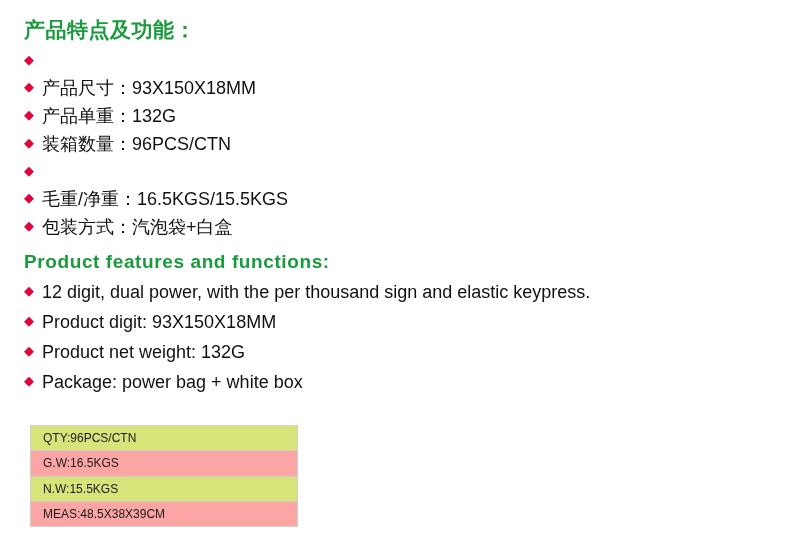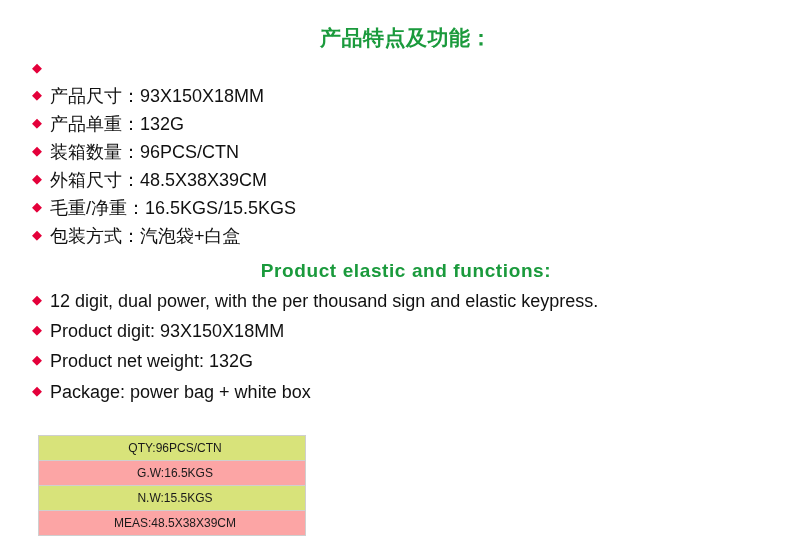--- a/index.html
+++ b/index.html
@@ -10,23 +10,22 @@
     width: 796px;
     height: 541px;
     background: #ffffff;
     font-family: "Liberation Sans", sans-serif;
     overflow: hidden;
   }
   .page {
     position: relative;
     width: 796px;
     height: 541px;
-    padding: 16px;
+    padding: 8px;
     box-sizing: border-box;
-    text-align: center;
   }
   .section {
     padding-left: 16px;
   }
   .heading {
     color: #1a9a3c;
     font-weight: bold;
     font-size: 21px;
     letter-spacing: 0.5px;
     margin: 0;
@@ -112,35 +111,34 @@
       <li>
         <span class="bullet">◆</span>
         <span>产品单重：132G</span>
       </li>
       <li>
         <span class="bullet">◆</span>
         <span>装箱数量：96PCS/CTN</span>
       </li>
       <li>
         <span class="bullet">◆</span>
-        <span>外箱尺寸：48.5X38X39CM</span>
       </li>
       <li>
         <span class="bullet">◆</span>
         <span>毛重/净重：16.5KGS/15.5KGS</span>
       </li>
       <li>
         <span class="bullet">◆</span>
         <span>包装方式：汽泡袋+白盒</span>
       </li>
     </ul>
   </div>
 
   <div class="section">
-    <h2 class="heading-en">Product elastic and functions:</h2>
+    <h2 class="heading-en">Product features and functions:</h2>
     <ul class="bullets en">
       <li>
         <span class="bullet">◆</span>
         <span>12 digit, dual power, with the per thousand sign and elastic keypress.</span>
       </li>
       <li>
         <span class="bullet">◆</span>
         <span>Product digit: 93X150X18MM</span>
       </li>
       <li>

